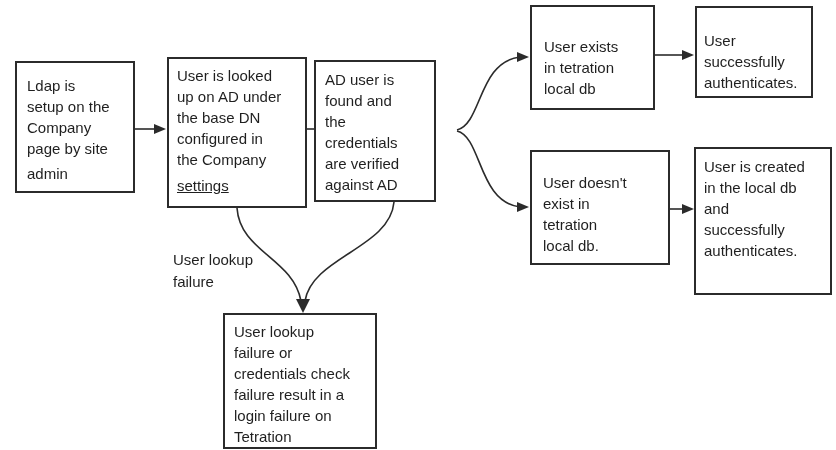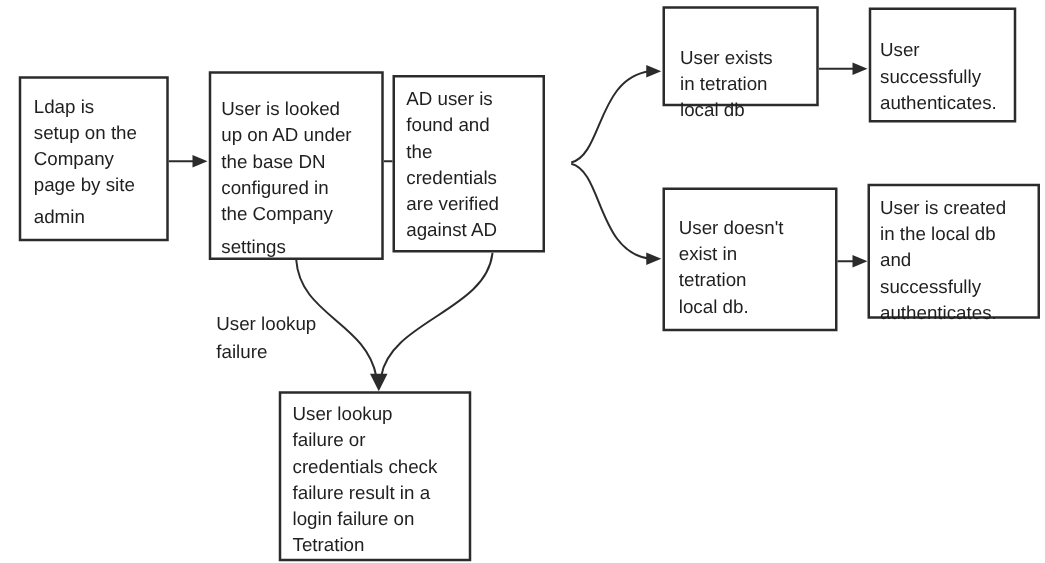--- a/index.html
+++ b/index.html
@@ -41,27 +41,27 @@
     position: absolute;
     color: #1f1f1f;
     font-size: 15px;
     line-height: 22px;
     white-space: pre-line;
   }
 
   
   #node-ldap-setup      { left: 15px;   top: 61px;  width: 120px; height: 132px; padding: 12px 4px 0 10px; }
   #node-ldap-setup .node-footer { margin-top: 4px; }
-  #node-ad-lookup       { left: 167px; top: 57px;  width: 140px; height: 151px; padding: 18px 4px 0 8px; }
-  #node-ad-lookup .node-footer  { margin-top: 5px; }
+  #node-ad-lookup       { left: 167px; top: 57px;  width: 140px; height: 151px; padding: 6px 4px 0 8px; }
+  #node-ad-lookup .node-footer  { margin-top: 5px; text-decoration: underline; }
   #node-ad-verify       { left: 314px; top: 60px;  width: 122px; height: 142px; padding: 7px 4px 0 9px; }
-  #node-user-exists     { left: 530px; top: 5px;   width: 125px; height: 80px; padding: 29px 4px 0 12px; }
+  #node-user-exists     { left: 530px; top: 5px;   width: 125px; height: 105px; padding: 29px 4px 0 12px; }
   #node-auth-success    { left: 695px; top: 6px;   width: 118px; height: 92px;  padding: 22px 4px 0 7px; }
   #node-user-not-exists { left: 530px; top: 150px; width: 140px; height: 115px; padding: 20px 4px 0 11px; }
-  #node-user-created    { left: 694px; top: 147px; width: 138px; height: 108px; padding: 7px 4px 0 8px; }
+  #node-user-created    { left: 694px; top: 147px; width: 138px; height: 148px; padding: 7px 4px 0 8px; }
   #node-login-failure   { left: 223px; top: 313px; width: 154px; height: 136px; padding: 6px 4px 0 9px; }
 
   #label-lookup-failure      { left: 173px; top: 249px; }
   #label-credentials-failure { left: 360px; top: 252px; }
 </style>
 </head>
 <body>
 
 <div class="stage">
 

